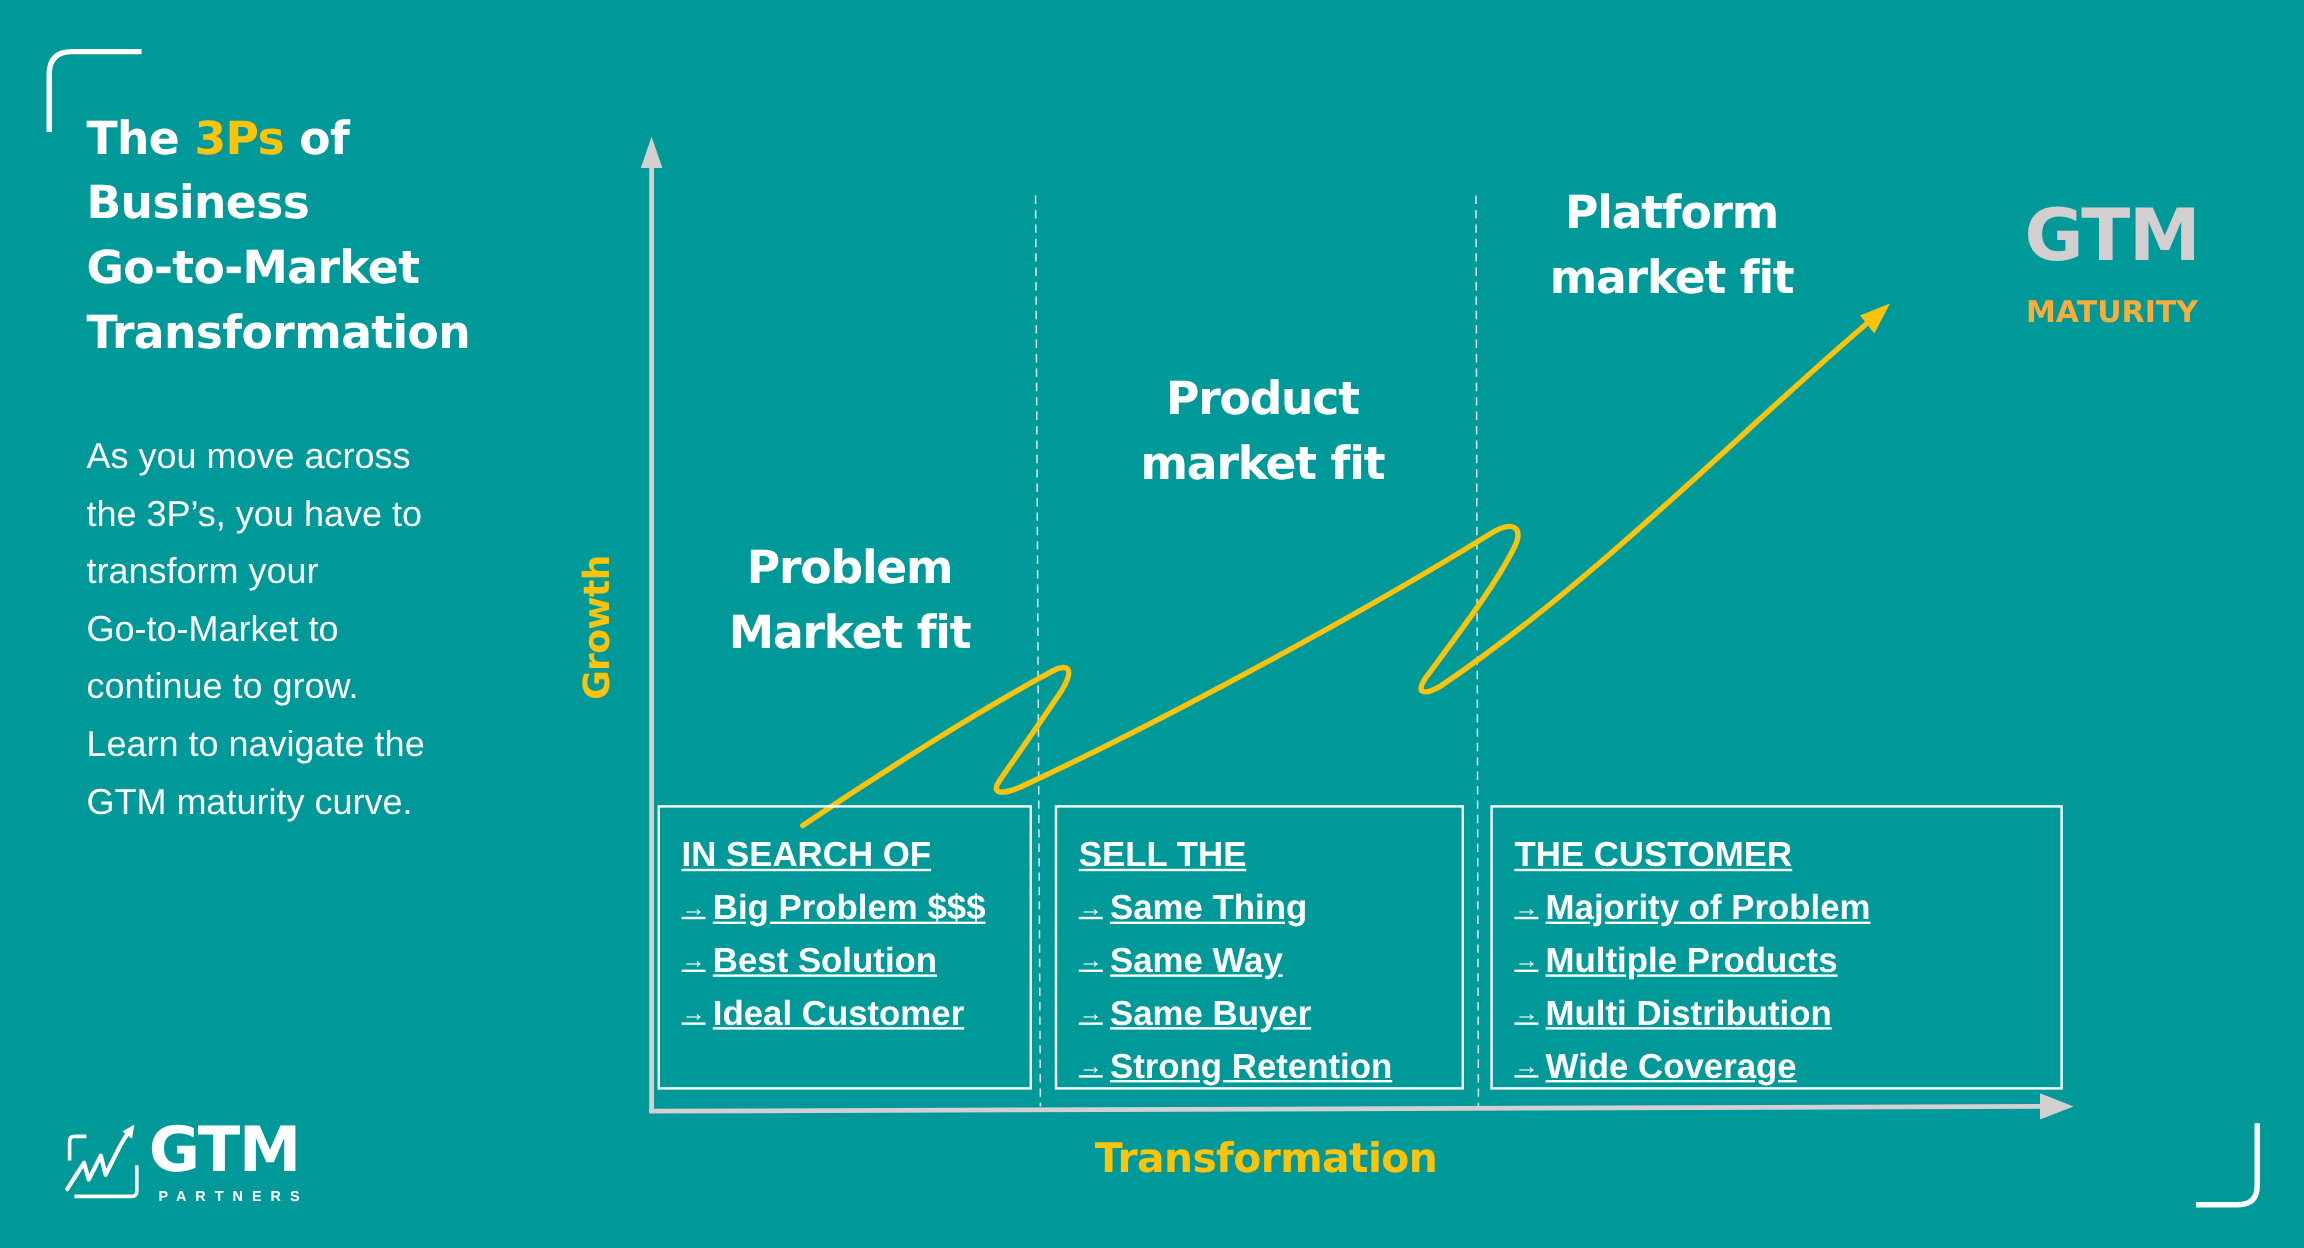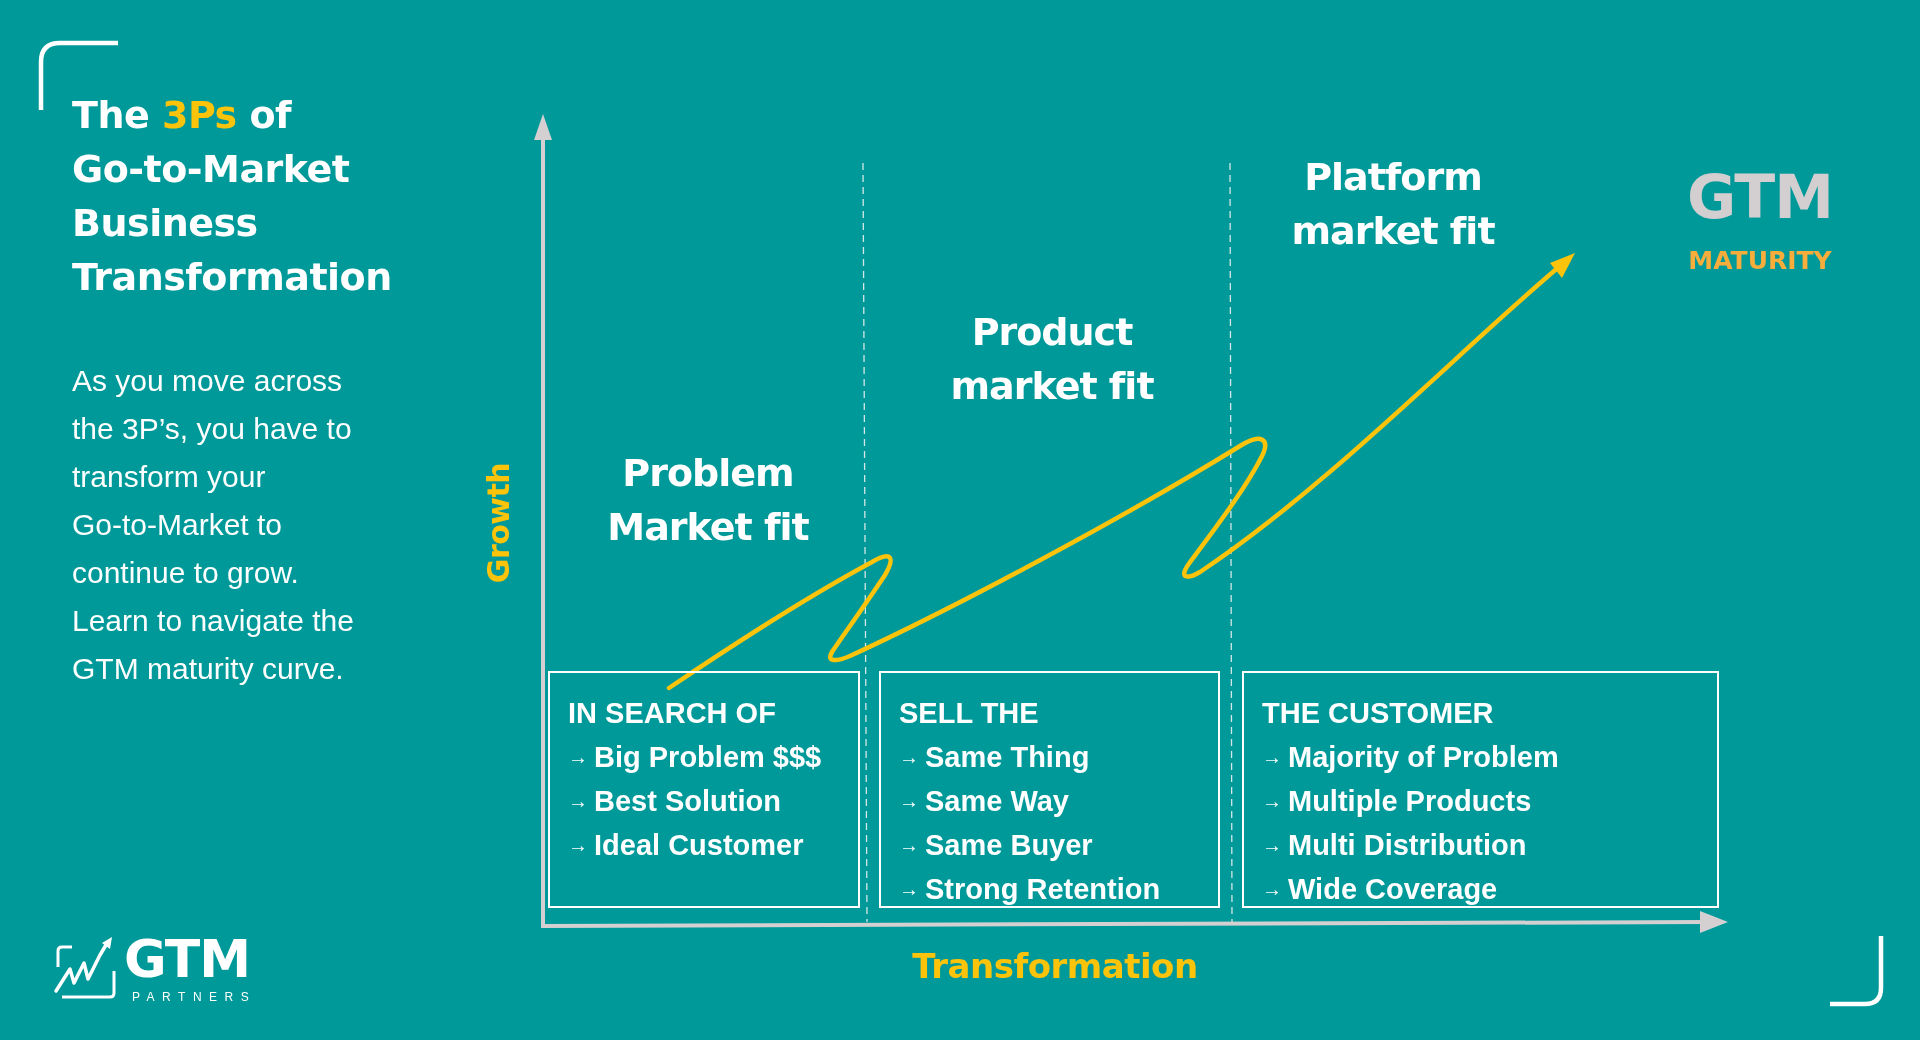--- a/index.html
+++ b/index.html
@@ -51,41 +51,42 @@
   }
   .gtm-maturity {
     left:1760px; top:260px; transform:translate(-50%,-50%);
     font-family:"DejaVu Sans", sans-serif; font-weight:bold;
     font-size:25px; color:#f6ad3b; letter-spacing:0px;
   }
 
   .box {
     border:2px solid #ffffff; box-sizing:border-box;
     padding:18px 16px 0 18px;
+    text-decoration:underline;
   }
   .box-heading {
     font-family:"Liberation Sans", sans-serif; font-weight:bold;
     font-size:29px; line-height:44px; color:#ffffff; white-space:nowrap;
   }
   .box-item {
     font-family:"Liberation Sans", sans-serif; font-weight:bold;
     font-size:29px; line-height:44px; color:#ffffff; white-space:nowrap;
     display:flex; align-items:center;
   }
   .box-item .arrow { font-size:20px; margin-right:8px; width:18px; display:inline-block; }
 
   .logo { left:52px; top:935px; width:200px; height:70px; }
   .logo-word {
     position:absolute; left:72px; top:-6px;
     font-family:"DejaVu Sans", sans-serif; font-weight:bold;
     font-size:52px; color:#ffffff; letter-spacing:-1px;
   }
   .logo-sub {
     position:absolute; left:80px; top:55px;
-    font-family:"Liberation Sans", sans-serif; font-weight:normal;
+    font-family:"Liberation Sans", sans-serif; font-weight:bold;
     font-size:12px; letter-spacing:7.5px; color:#ffffff;
   }
 </style>
 </head>
 <body>
 
 <svg class="overlay" width="1920" height="1040" viewBox="0 0 1920 1040">
 
   <path d="M41 110 V62 Q41 43 60 43 H118" fill="none" stroke="#ffffff" stroke-width="4.5"></path>
 
@@ -114,22 +115,22 @@
              C 1262 432, 1270 440, 1262 456
              C 1245 490, 1210 535, 1188 565
              C 1178 580, 1190 578, 1200 572
              C 1330 485, 1460 350, 1560 266" fill="none" stroke="#fcc30b" stroke-width="4.5" stroke-linecap="round" stroke-linejoin="round"></path>
     <polygon points="1575,253 1550,263 1562,278" fill="#fcc30b"></polygon>
   </g>
 </svg>
 
 <div class="abs title">
   <div><span>The </span><span class="accent">3Ps</span><span> of</span></div>
+  <div>Business</div>
   <div>Go-to-Market</div>
-  <div>Business</div>
   <div>Transformation</div>
 </div>
 
 <div class="abs body-text">
   <div>As you move across</div>
   <div>the 3P’s, you have to</div>
   <div>transform your</div>
   <div>Go-to-Market to</div>
   <div>continue to grow.</div>
   <div>Learn to navigate the</div>

